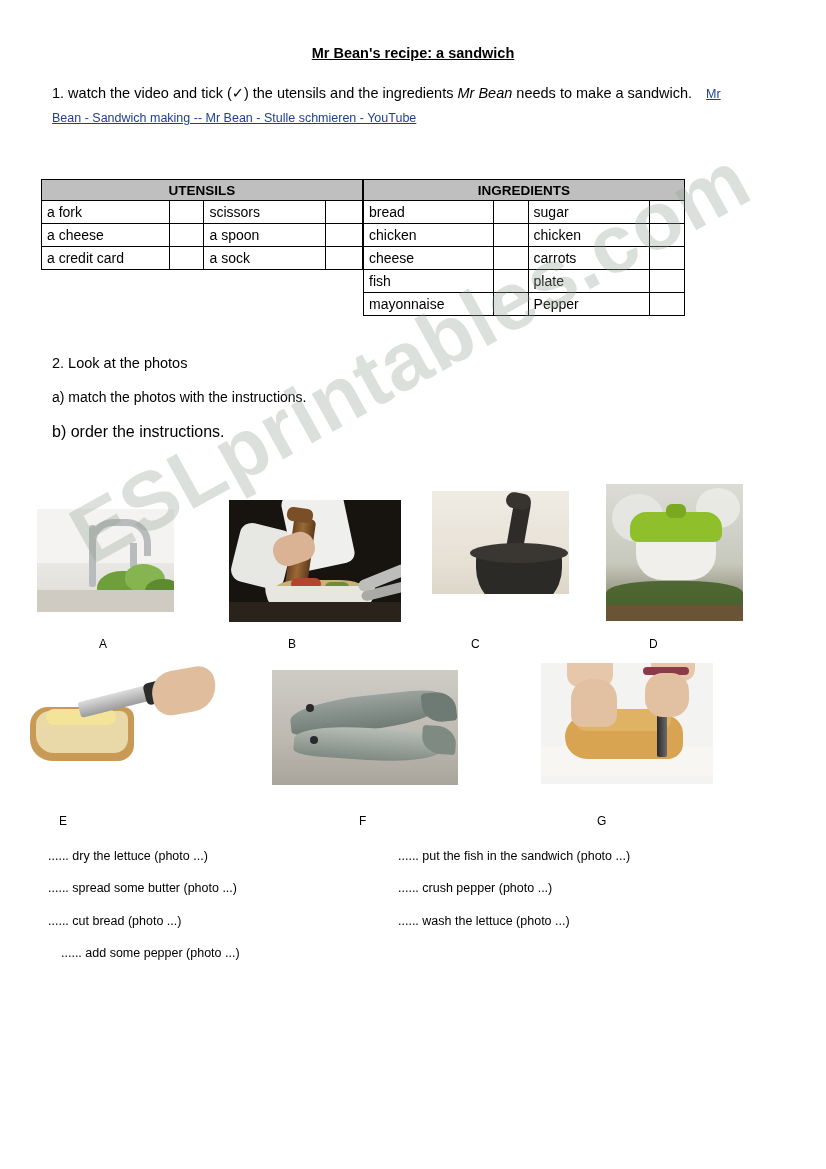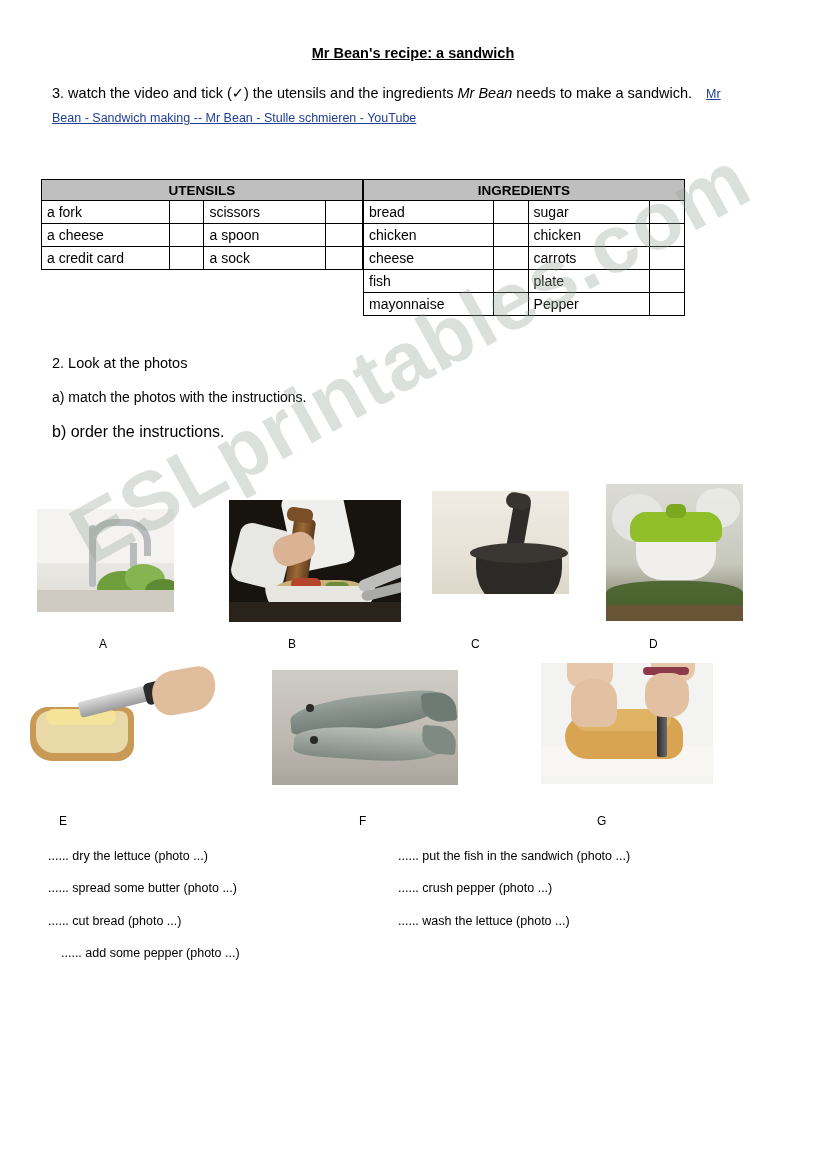--- a/index.html
+++ b/index.html
@@ -245,21 +245,21 @@
 
   <div class="watermark">
     <span>ESLprintables.com</span>
   </div>
 
   <div class="content">
 
     <div class="doc-title">Mr Bean's recipe: a sandwich</div>
 
     <div class="q1">
-      <span>3. watch the video and tick (✓) the utensils and the ingredients </span><span class="italicname">Mr Bean</span><span> needs to make a sandwich.</span>
+      <span>1. watch the video and tick (✓) the utensils and the ingredients </span><span class="italicname">Mr Bean</span><span> needs to make a sandwich.</span>
       <a class="videolink" href="#">Mr Bean - Sandwich making -- Mr Bean - Stulle schmieren - YouTube</a>
     </div>
 
     <div class="tables">
 
       <table class="utensils-table">
         <colgroup>
             <col class="c1">
             <col class="c2">
             <col class="c3">

